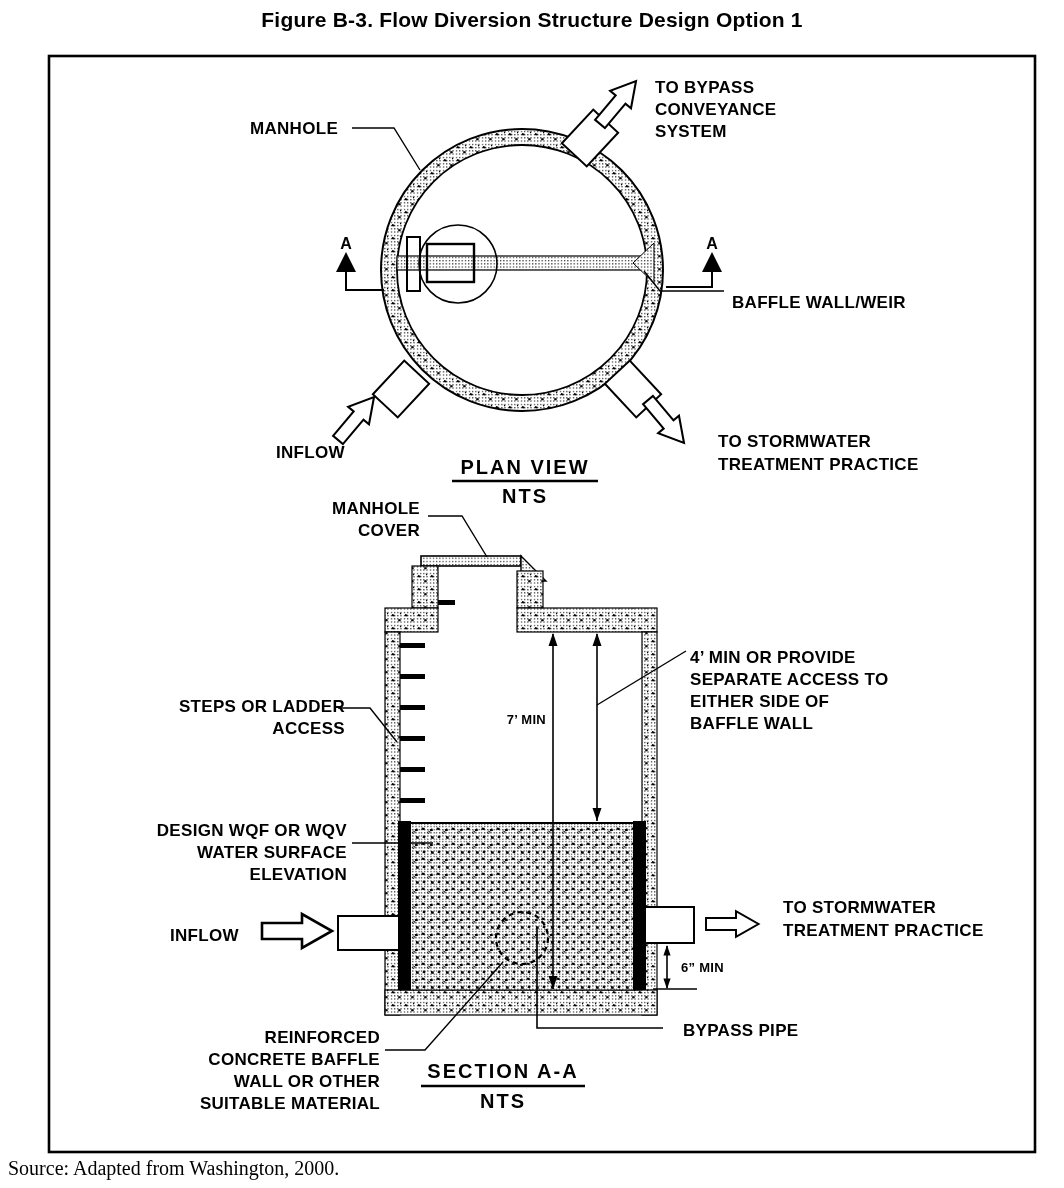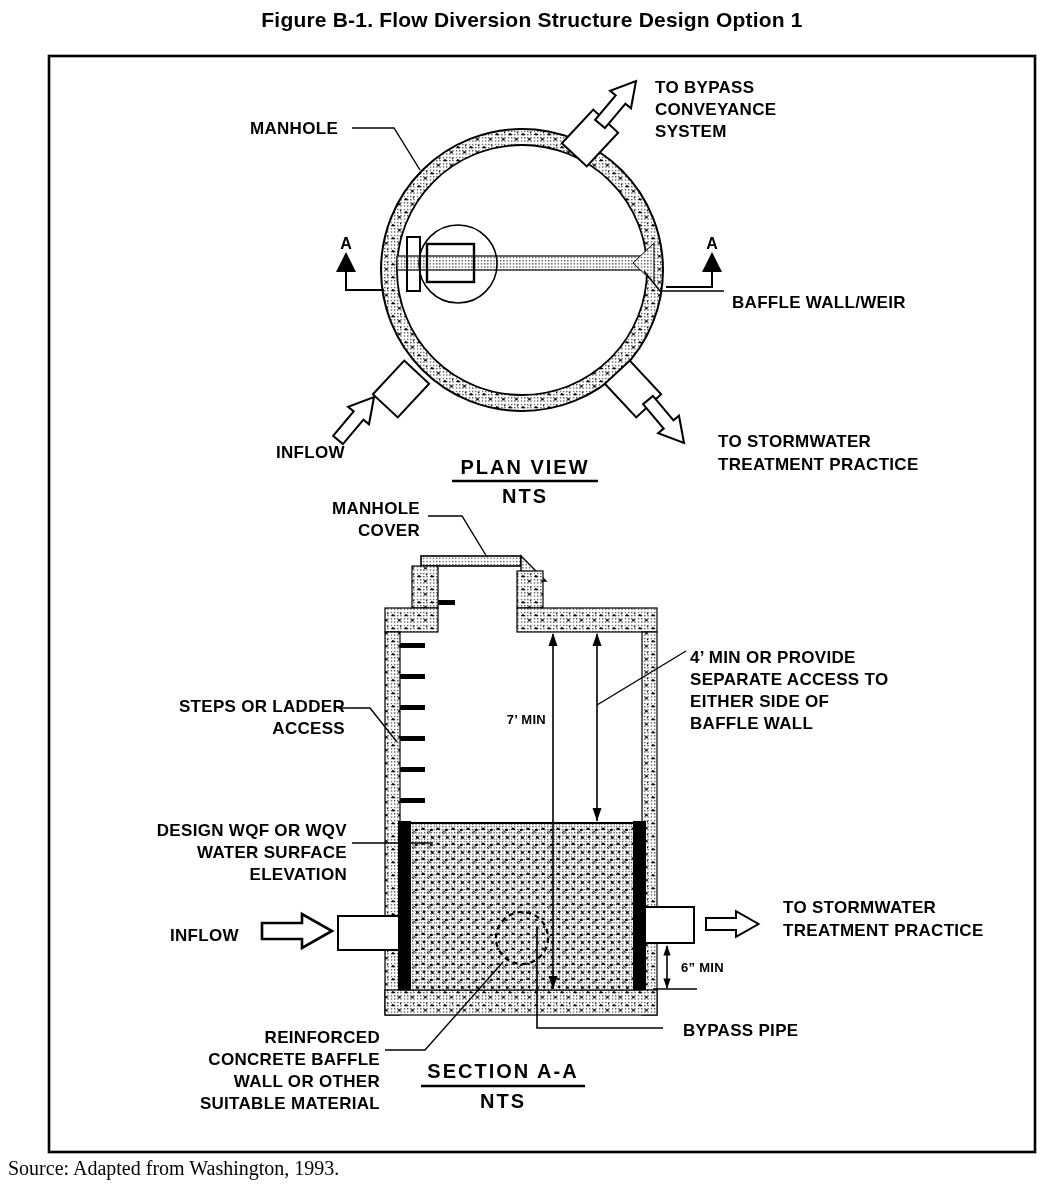--- a/index.html
+++ b/index.html
@@ -13,21 +13,21 @@
   .lbl{font-size:17px;letter-spacing:.3px;}
   .dim{font-size:13px;letter-spacing:.3px;}
   .cap{font-size:20px;letter-spacing:2px;}
   .mk{font-size:16px;}
 </style>
 </head>
 <body>
 
 <div id="page">
 
-  <div id="fig-title">Figure B-1. Flow Diversion Structure Design Option 1</div>
+  <div id="fig-title">Figure B-3. Flow Diversion Structure Design Option 1</div>
 
   <svg width="1064" height="1188" viewBox="0 0 1064 1188" style="position:absolute;top:0;left:0;">
     <defs>
       <pattern id="dots" width="3.2" height="3.2" patternUnits="userSpaceOnUse">
         <rect width="3.2" height="3.2" fill="#fff"></rect>
         <rect x="0.9" y="0.9" width="1.1" height="1.1" fill="#000"></rect>
       </pattern>
       <pattern id="wallTex" width="13" height="13" patternUnits="userSpaceOnUse">
         <rect width="13" height="13" fill="url(#dots)"></rect>
         <path d="M2,3 l2.6,0.7 l-0.6,1.9 l-2.3,-0.6 Z" fill="#000"></path>
@@ -175,14 +175,14 @@
       <text class="lbl" x="380" y="1087" text-anchor="end">WALL OR OTHER</text>
       <text class="lbl" x="380" y="1109" text-anchor="end">SUITABLE MATERIAL</text>
       <text class="lbl" x="683" y="1036">BYPASS PIPE</text>
 
       <text class="cap" x="503" y="1078" text-anchor="middle">SECTION A-A</text>
       <line x1="421" y1="1086" x2="585" y2="1086" stroke="#000" stroke-width="2.4"></line>
       <text class="cap" x="503" y="1108" text-anchor="middle">NTS</text>
     </g>
   </svg>
 
-  <div id="fig-source">Source: Adapted from Washington, 1993.</div>
+  <div id="fig-source">Source: Adapted from Washington, 2000.</div>
 </div>
 
 </body></html>

